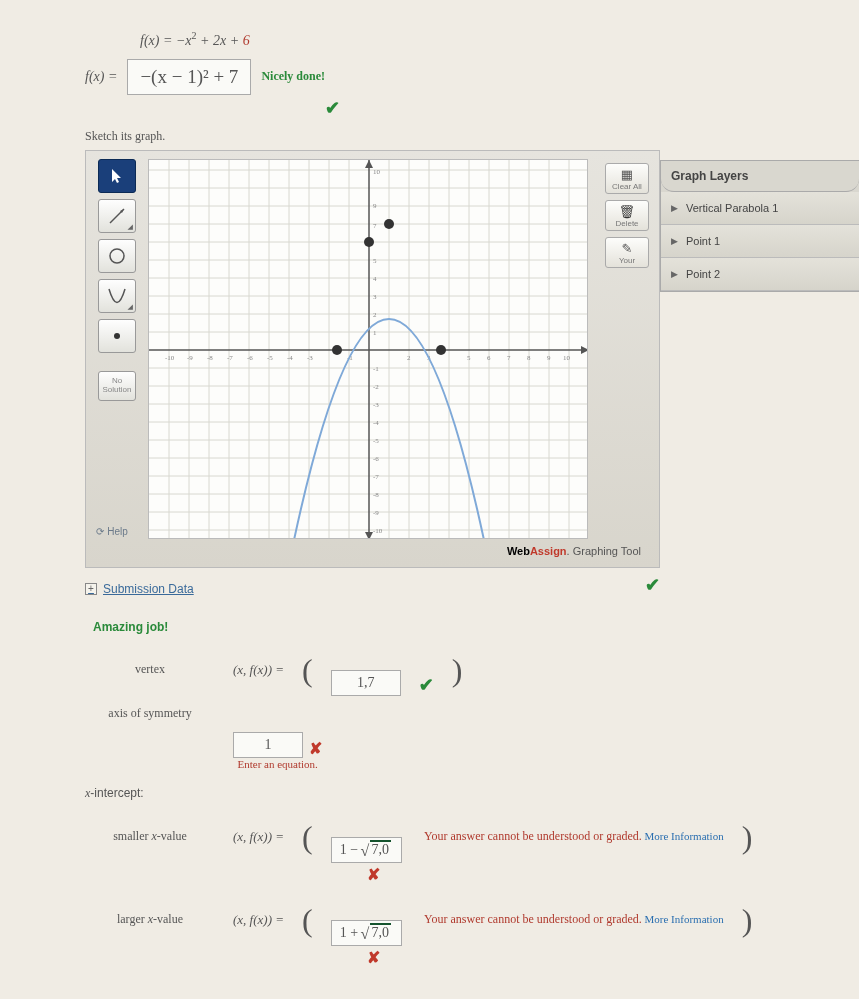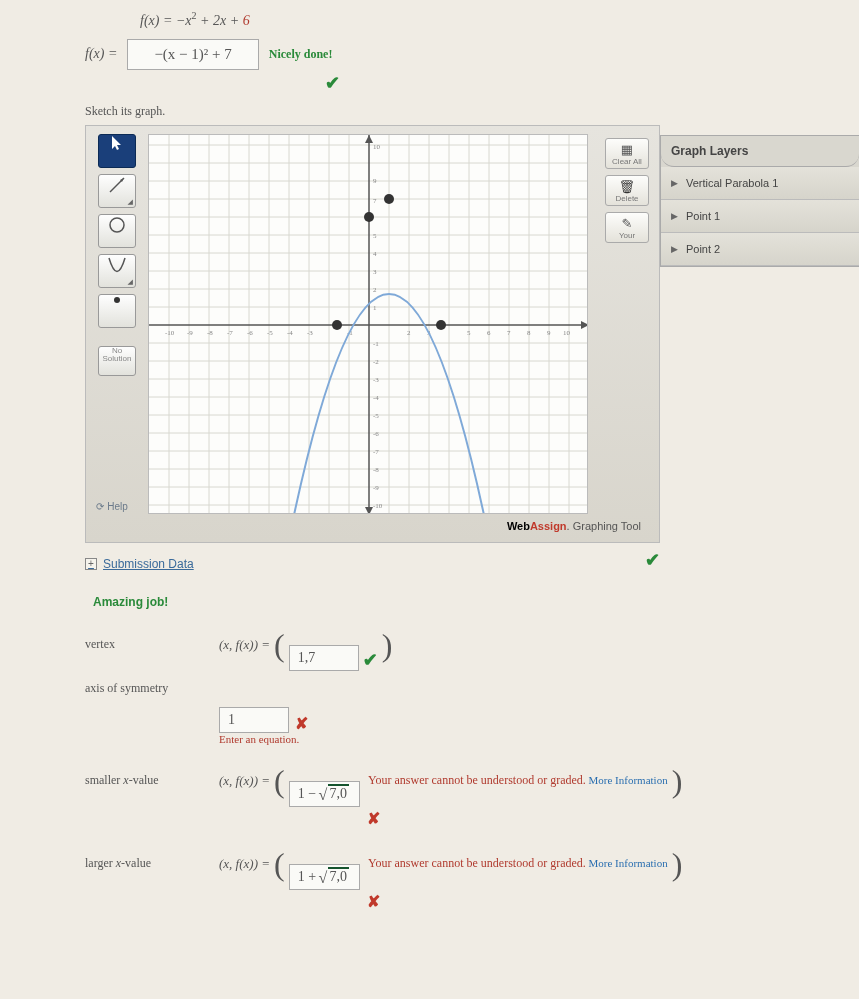--- a/index.html
+++ b/index.html
@@ -5,32 +5,32 @@
   * { box-sizing: border-box; }
   body {
     margin: 0;
     font-family: Verdana, Arial, sans-serif;
     font-size: 12px;
     background: #f0ece4;
     color: #555;
     width: 859px;
   }
   .page { padding: 10px 0 30px 85px; position: relative; }
-  .eq-line { margin: 0 0 10px 55px; font-family: Georgia, serif; font-size: 14px; font-style: italic; }
+  .eq-line { margin: 20px 0 10px 55px; font-family: Georgia, serif; font-size: 14px; font-style: italic; }
   .sup { vertical-align: super; font-size: 10px; font-style: normal; }
   .red { color: #b03a2e; }
 
   .ans-row { display: flex; align-items: center; gap: 10px; margin-bottom: 8px; }
   .ans-label { font-family: Georgia, serif; font-style: italic; font-size: 14px; }
   .ans-box {
     border: 1px solid #aaa;
     background: #fafaf7;
-    padding: 6px 26px;
+    padding: 6px 12px;
     font-family: Georgia, serif;
-    font-size: 15px;
+    font-size: 19px;
     min-width: 110px;
     display: inline-block;
   }
   .ans-box.small { min-width: 70px; padding: 4px 8px; font-size: 14px; margin-top: 26px; }
   .check { color: #2a8a3a; font-size: 18px; font-weight: bold; }
   .cross { color: #c0392b; font-size: 16px; font-weight: bold; }
   .feedback-green { color: #2a8a3a; font-weight: bold; font-family: Verdana; font-size: 12px; }
 
   .sketch-label { margin: 10px 0 6px 0; font-family: Verdana; font-size: 12px; color: #555; }
 
@@ -47,21 +47,21 @@
     flex-direction: column;
     gap: 6px;
     width: 46px;
     align-items: center;
   }
   .tool-btn {
     width: 38px; height: 34px;
     border: 1px solid #999;
     border-radius: 3px;
     background: linear-gradient(#fefefe, #e2e2dc);
-    display: flex; justify-content: center;
+    display: flex; align-items: center; justify-content: center;
     font-size: 15px;
     color: #444;
     position: relative;
   }
   .tool-btn.active { background: #1a3f7a; color: #fff; border-color: #0b2a55; }
   .tool-btn.no-sol { font-size: 8px; line-height: 1.1; color: #888; text-align: center; height: 30px; }
   .corner-tick { position: absolute; right: 2px; bottom: 1px; font-size: 7px; color: #666; }
 
   .canvas-wrap { margin-left: 8px; position: relative; }
   .canvas {
@@ -114,23 +114,23 @@
     font-size: 12px;
     display: inline-flex; align-items: center; gap: 6px;
   }
   .plus-box {
     border: 1px solid #888; width: 12px; height: 12px;
     display: inline-flex; align-items: center; justify-content: center;
     font-size: 10px; color: #666; text-decoration: none; background: #f5f3ec;
   }
 
   .q-row {
-    display: flex; align-items: center; gap: 4px;
+    display: flex; align-items: center; gap: 18px;
     margin: 10px 0;
-    font-family: Verdana; font-size: 12px;
+    font-family: Verdana; font-size: 12px; text-align: center;
   }
   .q-label { width: 130px; }
   .math-lhs { font-family: Georgia, serif; font-style: italic; font-size: 13px; }
   .big-paren { font-family: Georgia, serif; font-size: 32px; line-height: 1; }
   .error-text { color: #b03a2e; font-family: Verdana; font-size: 12px; }
   .more-info { color: #2b6fb0; }
   .hint-red { color: #b03a2e; font-size: 11px; }
 
   .panel-wrap { position: relative; width: 575px; }
 
@@ -359,20 +359,23 @@
     <span class="q-label">axis of symmetry</span>
     <div>
       <div style="display:flex; align-items:flex-end; gap:6px;">
         <span class="ans-box small">1</span>
         <span class="cross">✘</span>
       </div>
       <div class="hint-red" style="">Enter an equation.</div>
     </div>
   </div>
 
+  <div style="margin-top:16px;">
+    <span class="ital">x</span><span>-intercept:</span>
+  </div>
 
   <div class="q-row">
     <span class="q-label">
       smaller <span class="ital">x</span>-value
     </span>
     <span class="math-lhs">(x, f(x))  =</span>
     <span class="big-paren">(</span>
     <span class="ans-box small">
       <span>1 − </span><span class="sqrt"><span class="bar">7,0</span></span>
     </span>

